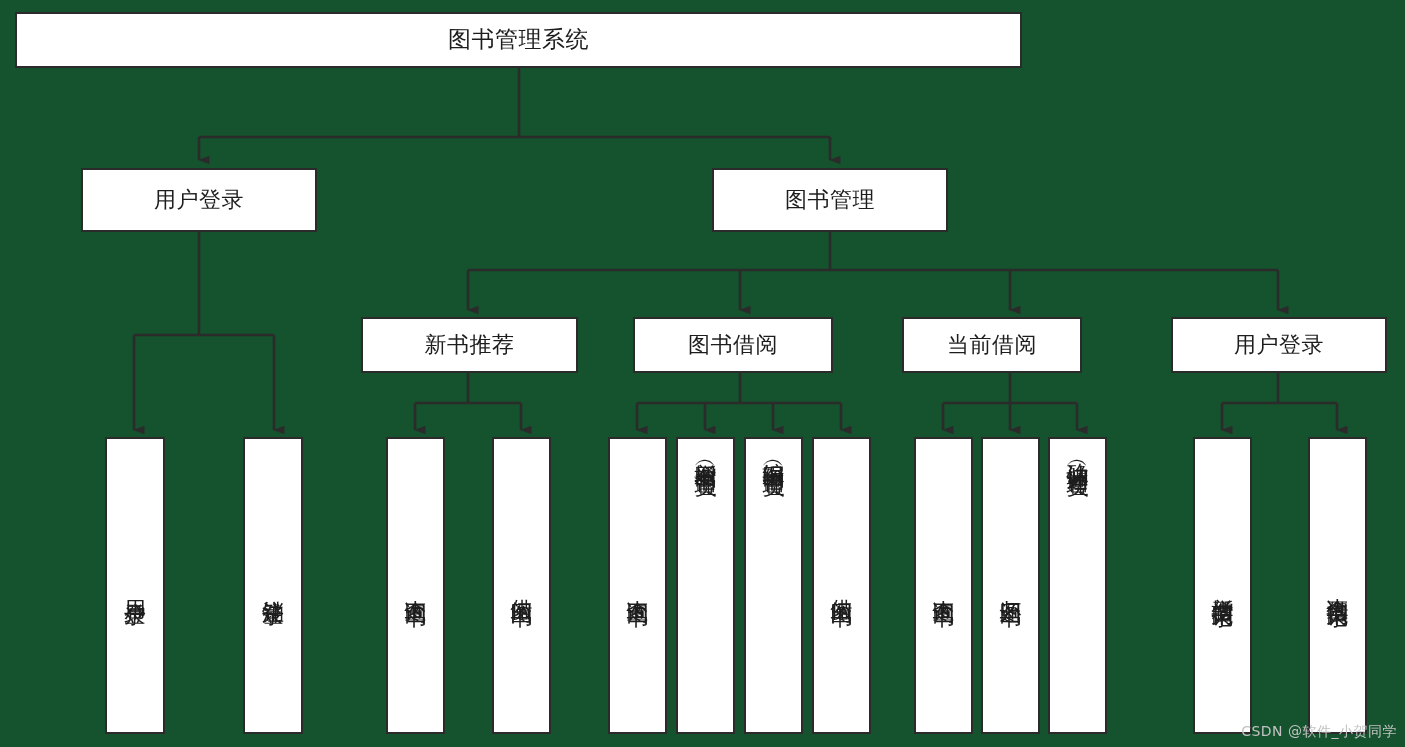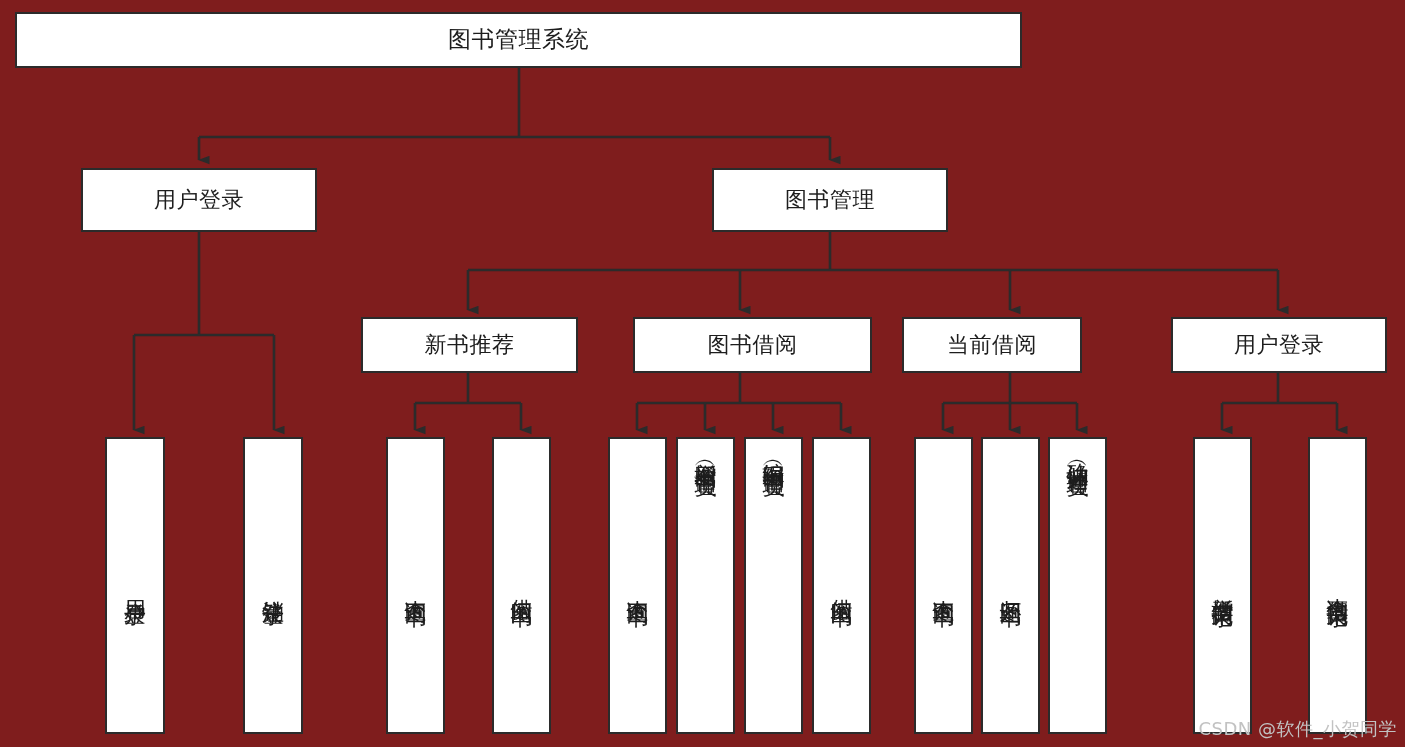--- a/index.html
+++ b/index.html
@@ -8,21 +8,21 @@
     padding: 0;
     background: #ffffff;
   }
   body {
     font-family: "DejaVu Sans", "Liberation Sans", sans-serif;
   }
   #diagram-root {
     position: relative;
     width: 1405px;
     height: 747px;
-    background: #7f1d1d;
+    background: #14532d;
     overflow: hidden;
   }
   #diagram-svg {
     position: absolute;
     left: 0;
     top: 0;
     width: 1405px;
     height: 747px;
   }
   .node {
@@ -63,21 +63,21 @@
     align-items: flex-start;
   }
   .node.leaf.mid-text {
     align-items: center;
     padding-top: 0;
   }
   #watermark {
     position: absolute;
     right: 8px;
     bottom: 6px;
-    font-size: 18px;
+    font-size: 14px;
     color: #c2c2c2;
     letter-spacing: 0.5px;
     white-space: nowrap;
     user-select: none;
   }
 </style>
 </head>
 <body>
 
 <div id="diagram-root">
@@ -144,21 +144,21 @@
   </div>
 
   <div class="node branch" style="left:712px; top:168px; width:236px; height:64px;">
     <span class="node-label">图书管理</span>
   </div>
 
   <div class="node branch" style="left:361px; top:317px; width:217px; height:56px;">
     <span class="node-label">新书推荐</span>
   </div>
 
-  <div class="node branch" style="left:633px; top:317px; width:239px; height:56px;">
+  <div class="node branch" style="left:633px; top:317px; width:200px; height:56px;">
     <span class="node-label">图书借阅</span>
   </div>
 
   <div class="node branch" style="left:902px; top:317px; width:180px; height:56px;">
     <span class="node-label">当前借阅</span>
   </div>
 
   <div class="node branch" style="left:1171px; top:317px; width:216px; height:56px;">
     <span class="node-label">用户登录</span>
   </div>

